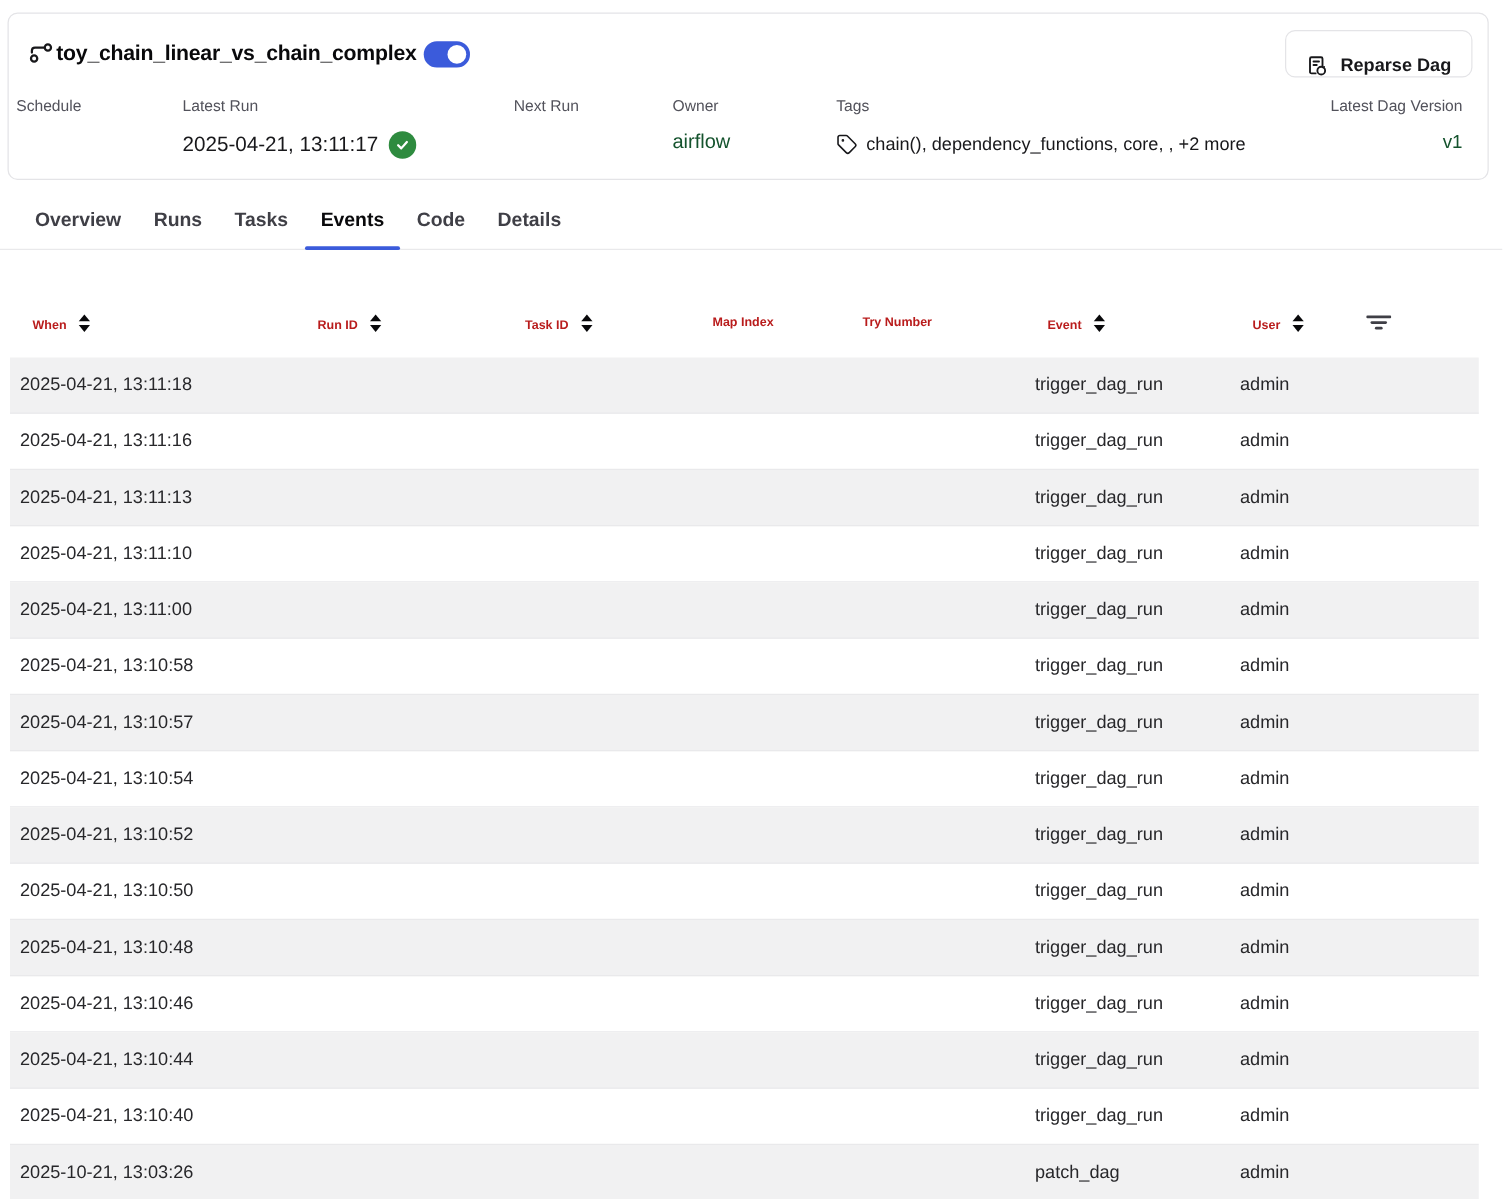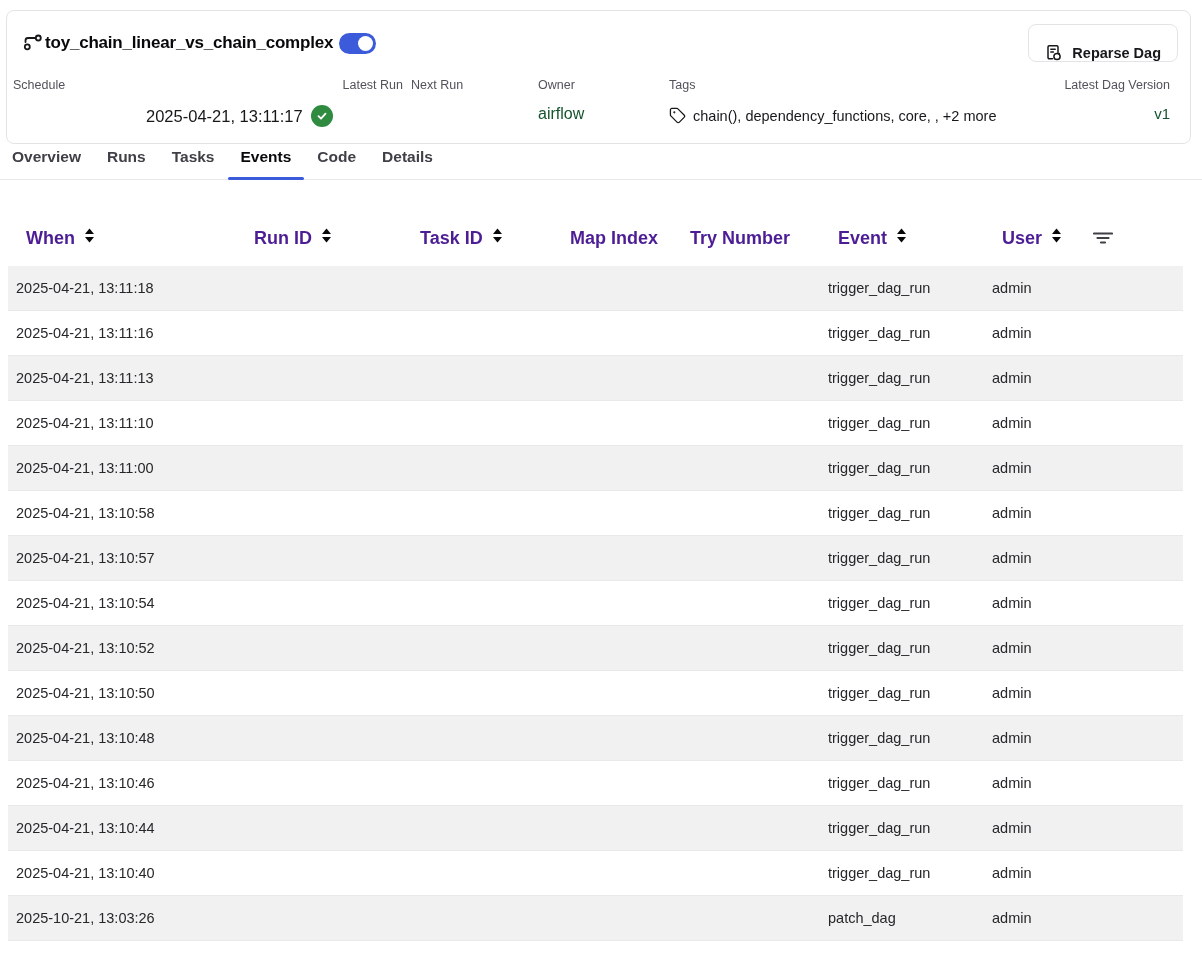--- a/index.html
+++ b/index.html
@@ -32,59 +32,59 @@
     margin-left:auto; display:flex; align-items:flex-end; gap:10px;
     border:1px solid #e4e4e7; border-radius:8px; background:#fff;
     height:38px; padding:0 16px; font-family:inherit;
     font-size:14.5px; font-weight:600; color:#18181b; cursor:pointer;
   }
   .meta-row { display:flex; margin-top:16px; align-items:flex-start; }
   .meta-col { padding-right:8px; }
   .meta-label { font-size:12.5px; font-weight:500; color:#52525b; margin-bottom:13px; white-space:nowrap; }
   .meta-value { font-size:16px; color:#14532d; }
   .w-schedule { width:133px; }
-  .w-latest  { width:265px;text-align:right; }
+  .w-latest  { width:265px; }
   .w-next    { width:127px; }
   .w-owner   { width:131px; }
   .w-tags    { flex:1 1 auto; }
   .w-version { width:auto; text-align:right; }
   .latest-run-value { display:flex; align-items:center; gap:8px; font-size:16.5px; }
   .check-badge {
     width:22px; height:22px; border-radius:50%; background:#2e8b3f;
     display:flex; align-items:center; justify-content:center; flex:0 0 auto;
   }
   .tags-value { display:flex; align-items:center; gap:7px; font-size:14.5px; margin-top:-2px; padding-top:4px; }
   .version-value { font-size:15px; }
 
   
   .tabs {
-    display:flex; margin-top:0; border-bottom:1px solid #e9e9eb;
-    padding-left:0;
+    display:flex; margin-top:20px; border-bottom:1px solid #e9e9eb;
+    padding-left:16px;
   }
   .tab {
     padding:4px 13px 13px; font-size:15.5px; font-weight:600; color:#3f3f46;
     cursor:pointer; position:relative; white-space:nowrap;
   }
   .tab:first-child { padding-left:12px; }
   .tab.active { color:#09090b; }
   .tab.active::after {
     content:""; position:absolute; left:0; right:0; bottom:-1px; height:3px;
     background:#3b5bdb; border-radius:2px;
   }
 
   
   .grid-row {
     display:grid;
     grid-template-columns:228px 166px 150px 120px 148px 164px 96px 1fr;
     margin:0 19px 0 8px;
   }
   .thead { height:56px; margin-top:30px; align-items:center; }
   .th {
-    display:flex; align-items:flex-start; gap:9px; padding-left:18px;
-    font-size:18px; font-weight:700; color:#4c1d95; cursor:pointer; white-space:nowrap;
+    display:flex; align-items:flex-end; gap:9px; padding-left:18px;
+    font-size:10px; font-weight:700; color:#b91c1c; cursor:pointer; white-space:nowrap;
   }
   .th.no-sort { cursor:default; }
   .sort-icon { display:flex; flex-direction:column; gap:2px; align-items:center; }
   .filter-cell { display:flex; align-items:center; padding-left:13px; cursor:pointer; }
   .tbody .grid-row { height:45px; align-items:center; border-bottom:1px solid #e9e9eb; }
   .tbody .grid-row:nth-child(odd) { background:#f1f1f2; }
   .td { padding-left:8px; font-size:14.5px; color:#27272a; white-space:nowrap; overflow:hidden; }
 </style>
 </head>
 <body>

